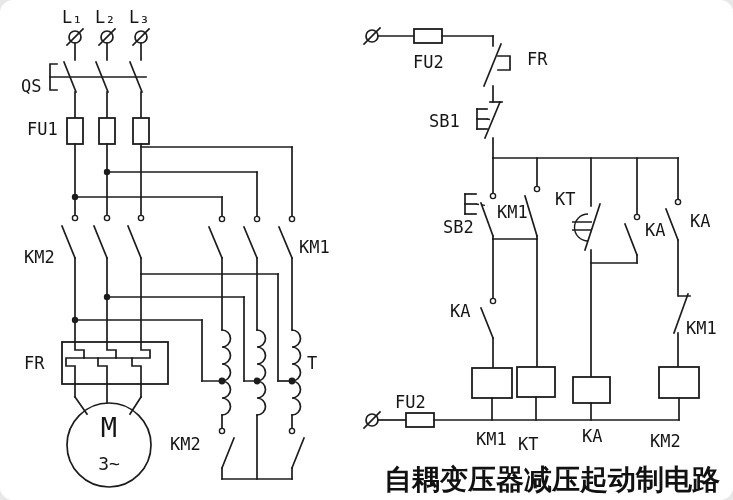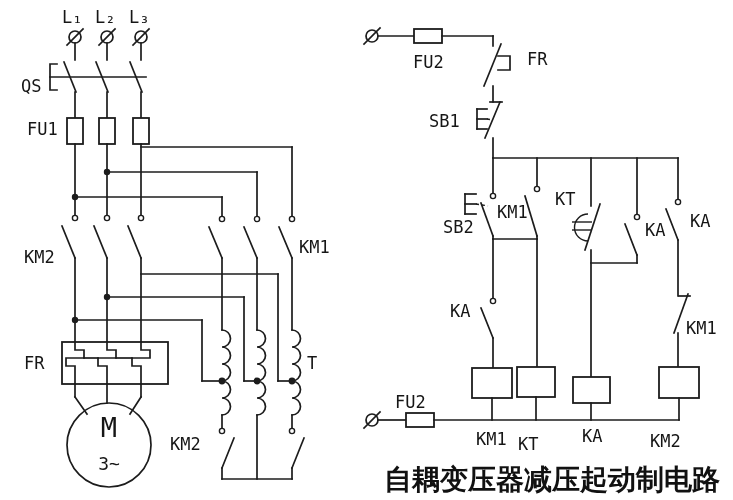--- a/index.html
+++ b/index.html
@@ -1,17 +1,17 @@
 <!DOCTYPE html>
 <html><head>
 <meta charset="utf-8">
 <style>
   html,body{margin:0;padding:0;background:#e8e8e8;}
   .canvas{width:733px;height:500px;background:#ffffff;position:relative;overflow:hidden;
-          font-family:"DejaVu Sans",sans-serif;}
+          font-family:"DejaVu Sans",sans-serif;border-radius:13px;}
   svg{display:block;}
   .w{stroke:#1c1c1c;stroke-width:1.7;fill:none;stroke-linecap:square;stroke-linejoin:miter;}
   .thin{stroke:#1c1c1c;stroke-width:1.4;fill:none;}
   .dash{stroke:#1c1c1c;stroke-width:1.3;fill:none;stroke-dasharray:3 3;}
   .dot{fill:#1c1c1c;stroke:none;}
   .hook{fill:#ffffff;stroke:#1c1c1c;stroke-width:1.4;}
   .box{fill:#ffffff;stroke:#1c1c1c;stroke-width:1.8;}
   .lbl{font-family:"DejaVu Sans Mono","DejaVu Sans",monospace;font-size:17px;fill:#161616;}
   .lbl-big{font-family:"DejaVu Sans Mono","DejaVu Sans",monospace;font-size:27px;fill:#161616;}
   .lbl-mid{font-family:"DejaVu Sans Mono","DejaVu Sans",monospace;font-size:18px;fill:#161616;}

